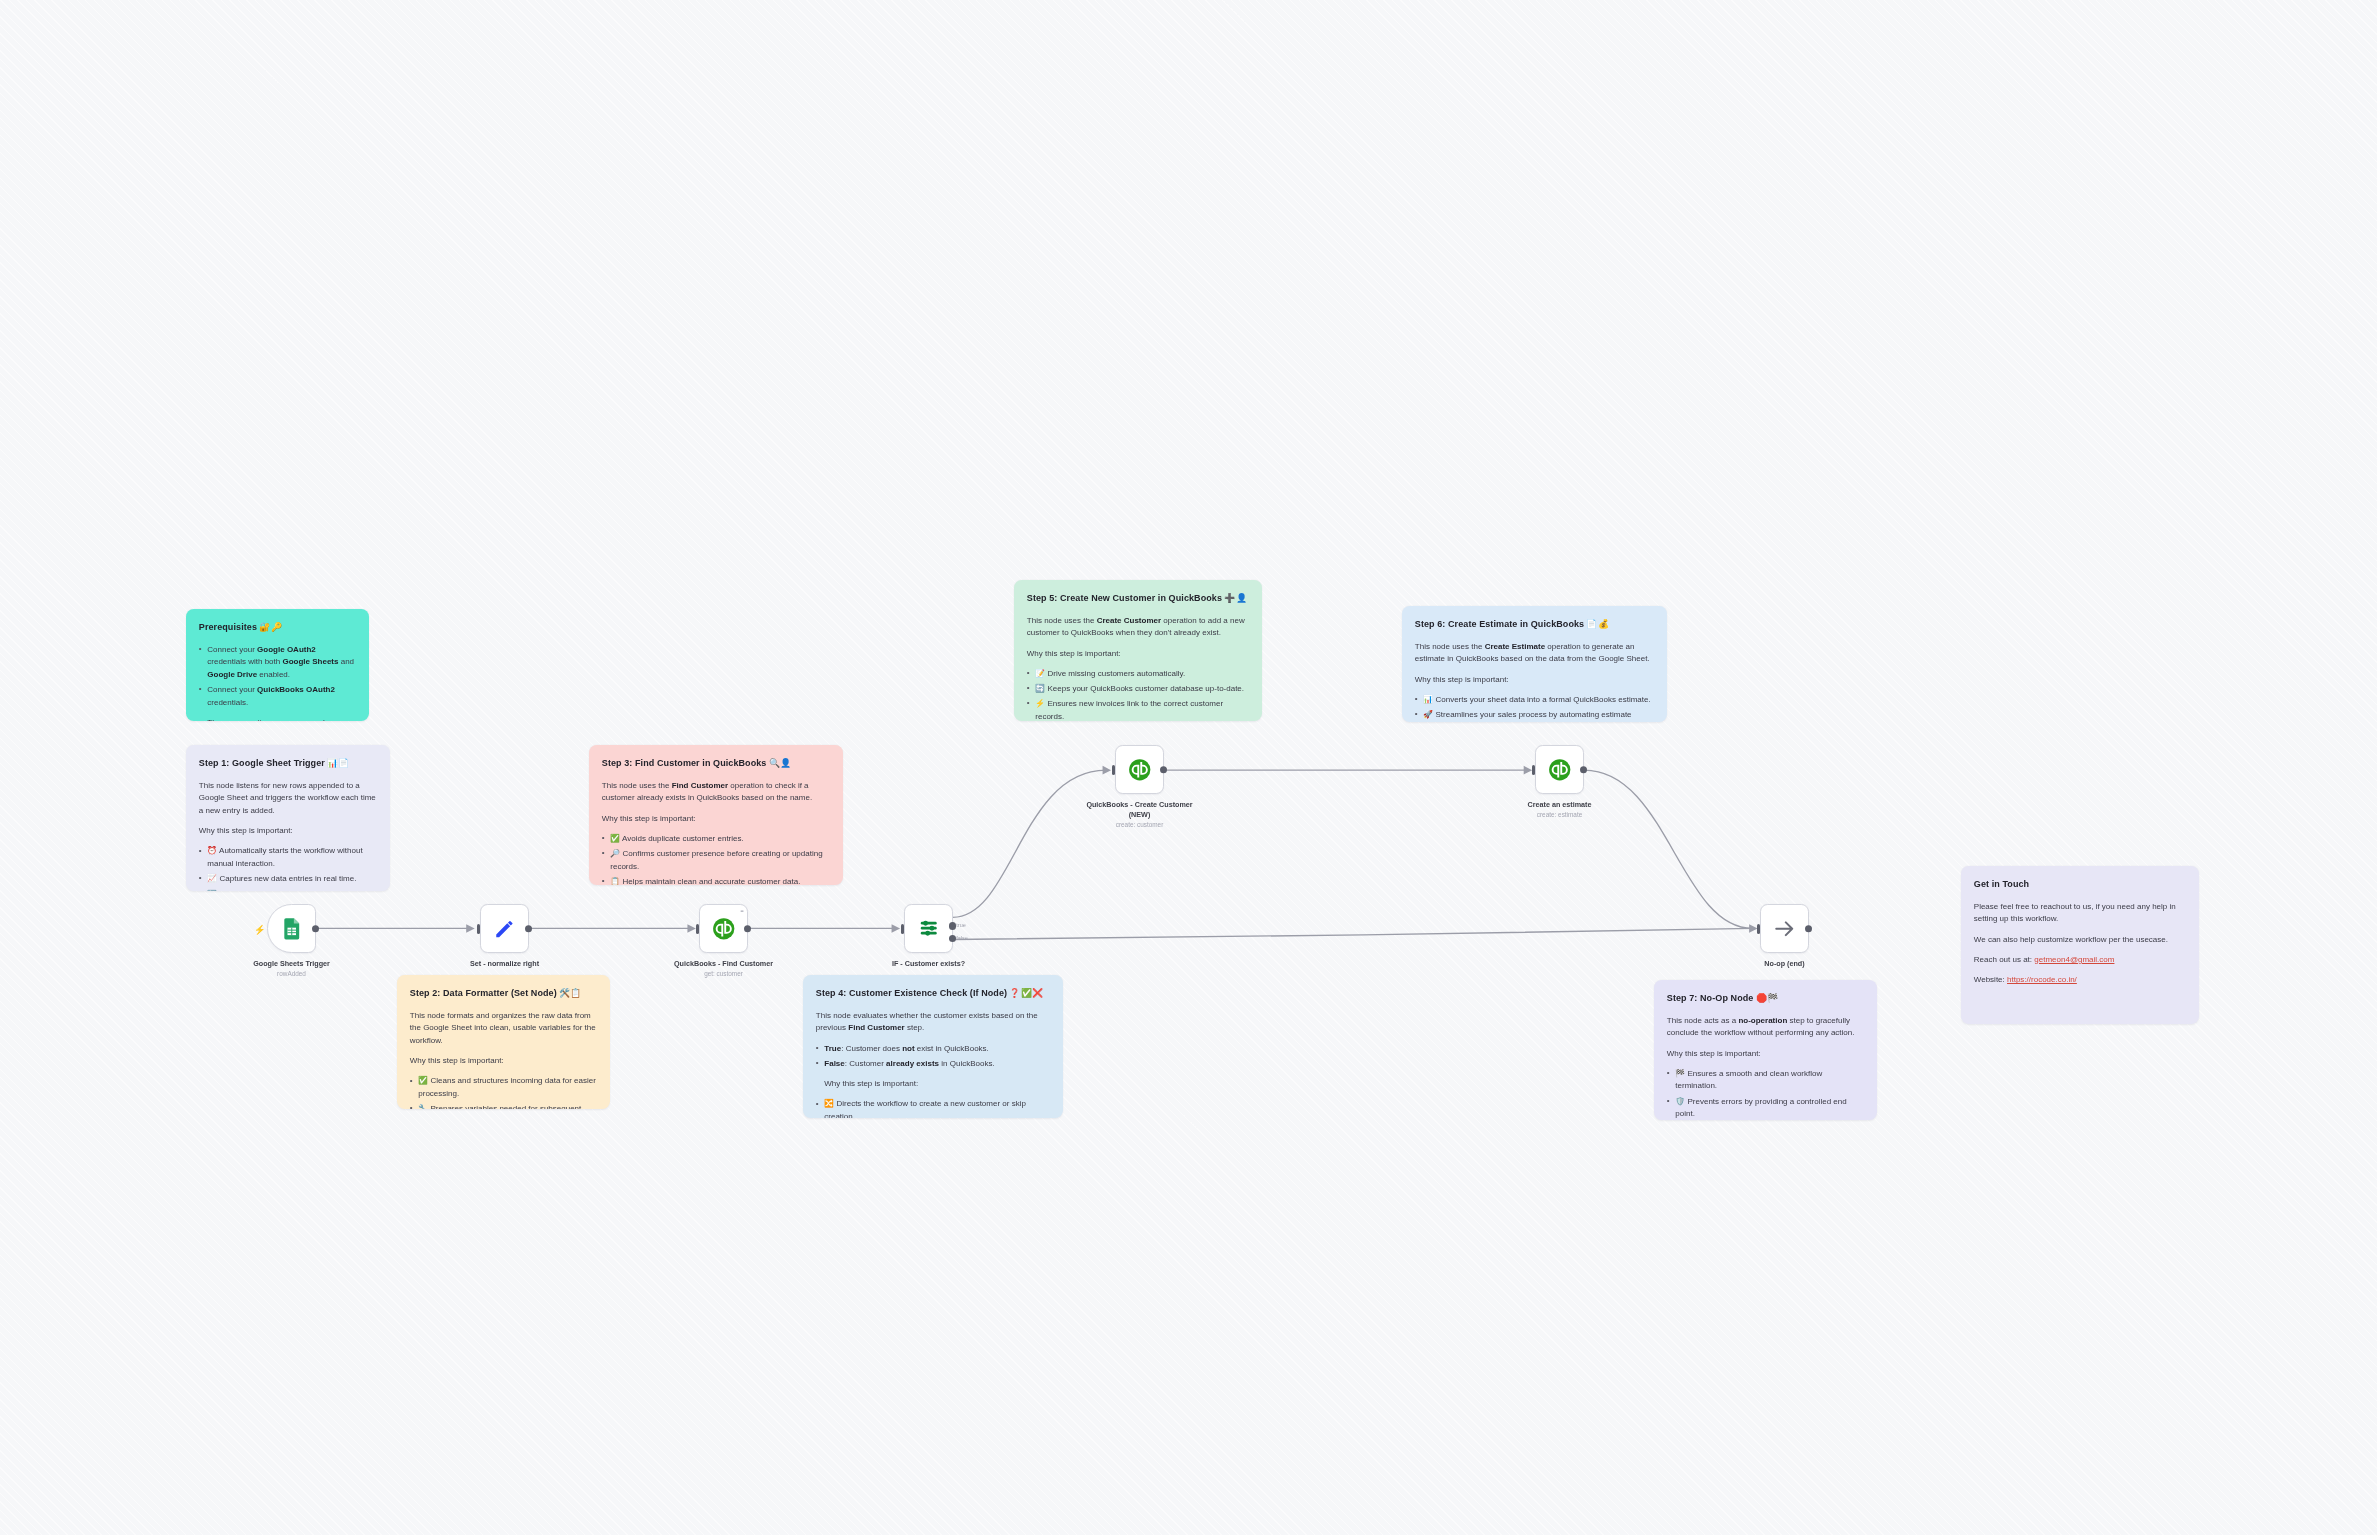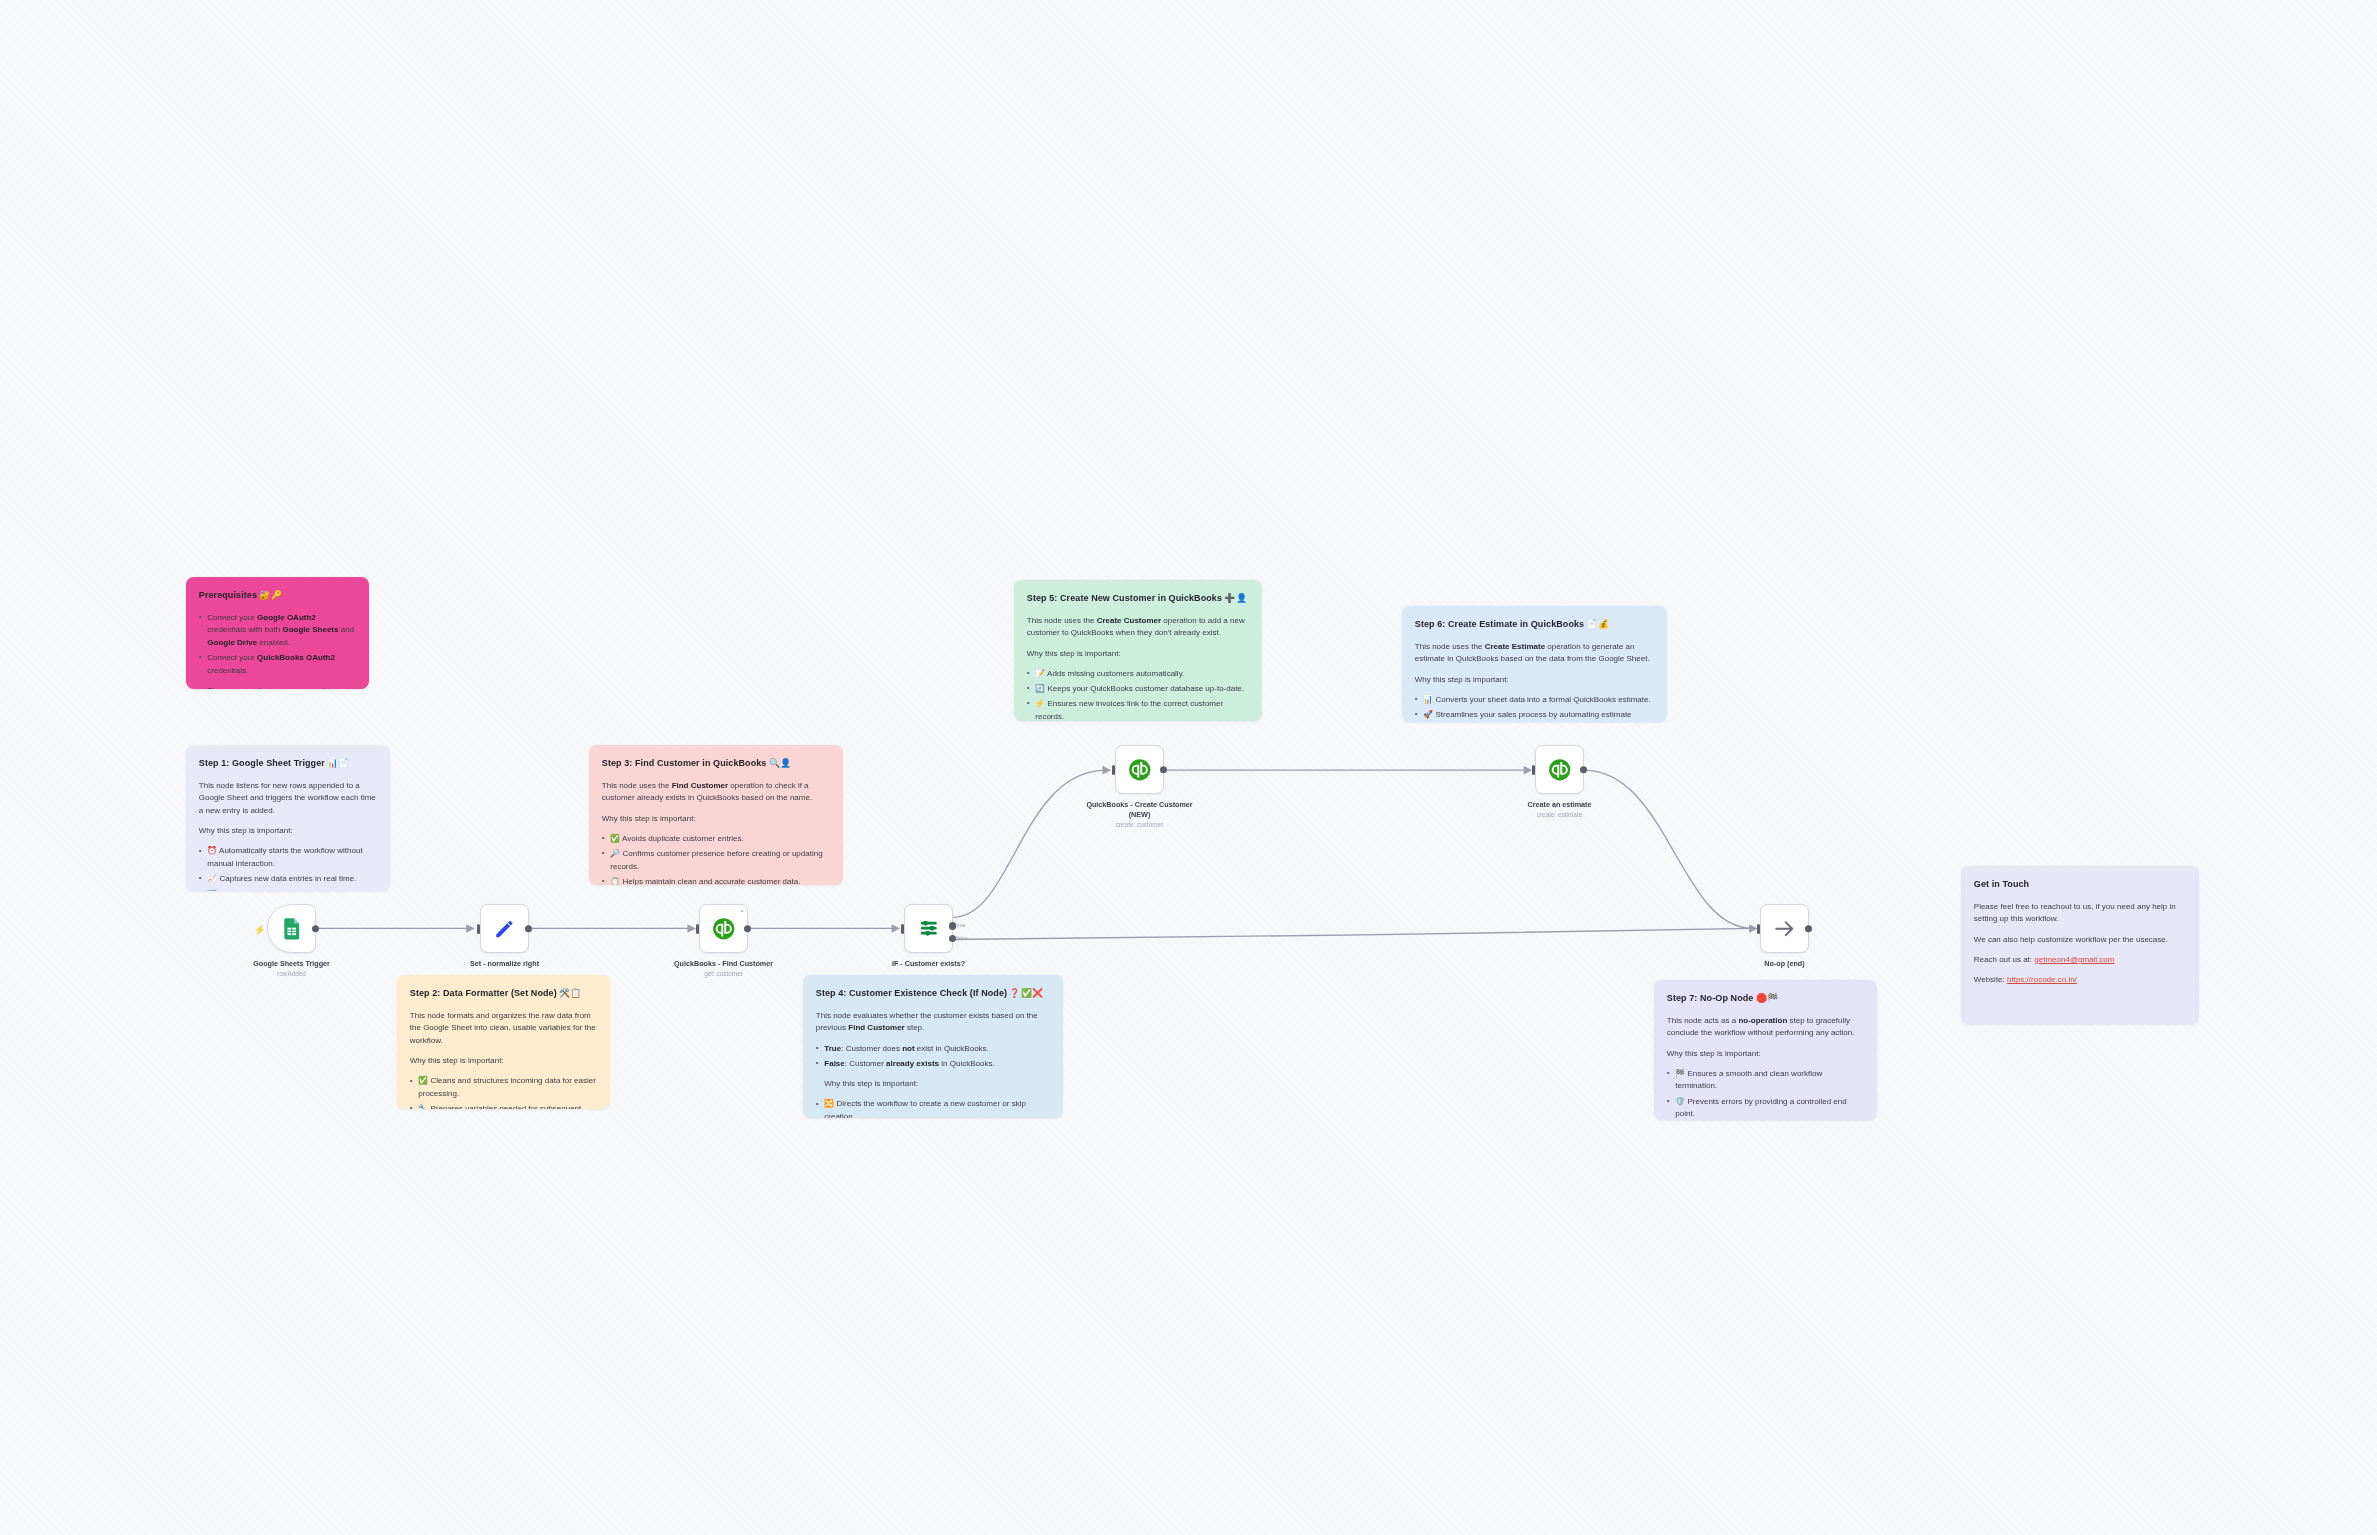--- a/index.html
+++ b/index.html
@@ -61,21 +61,21 @@
   .sticky li::before {
     content: "•";
     position: absolute;
     left: 0; top: -0.9px;
     color: #55555f;
   }
   .sticky .closing { padding-left: 8.5px; }
   .sticky b, .sticky strong { font-weight: 700; color: #1f1f27; }
   .sticky a { color: #d4483b; text-decoration: underline; word-break: break-all; }
 
-  .s-pink   { background: #ec4899; }
+  .s-pink   { background: #5eead4; margin-top: 32px; }
   .s-lav    { background: #e8e9f6; }
   .s-red    { background: #fbd5d3; }
   .s-yellow { background: #fdeccd; }
   .s-blue   { background: #d7e8f5; }
   .s-green  { background: #cdeedd; }
   .s-ltblue { background: #d9e9f8; }
   .s-purple { background: #e4e3f7; }
   .s-contact{ background: #e7e6f6; }
 
   
@@ -239,21 +239,21 @@
 
     </ul>
 
   </div>
 
   <div class="sticky s-green" style="left:1014px; top:580px; width:248px; height:141px;">
     <h3>Step 5: Create New Customer in QuickBooks ➕👤</h3>
     <p>This node uses the <b>Create Customer</b> operation to add a new customer to QuickBooks when they don't already exist.</p>
     <p>Why this step is important:</p>
     <ul>
-      <li>📝 Adds missing customers automatically.</li>
+      <li>📝 Drive missing customers automatically.</li>
       <li>🔄 Keeps your QuickBooks customer database up-to-date.</li>
       <li>⚡ Ensures new invoices link to the correct customer records.</li>
     </ul>
 
   </div>
 
   <div class="sticky s-ltblue" style="left:1402px; top:606px; width:265px; height:116px;">
     <h3>Step 6: Create Estimate in QuickBooks 📄💰</h3>
     <p>This node uses the <b>Create Estimate</b> operation to generate an estimate in QuickBooks based on the data from the Google Sheet.</p>
     <p>Why this step is important:</p>

